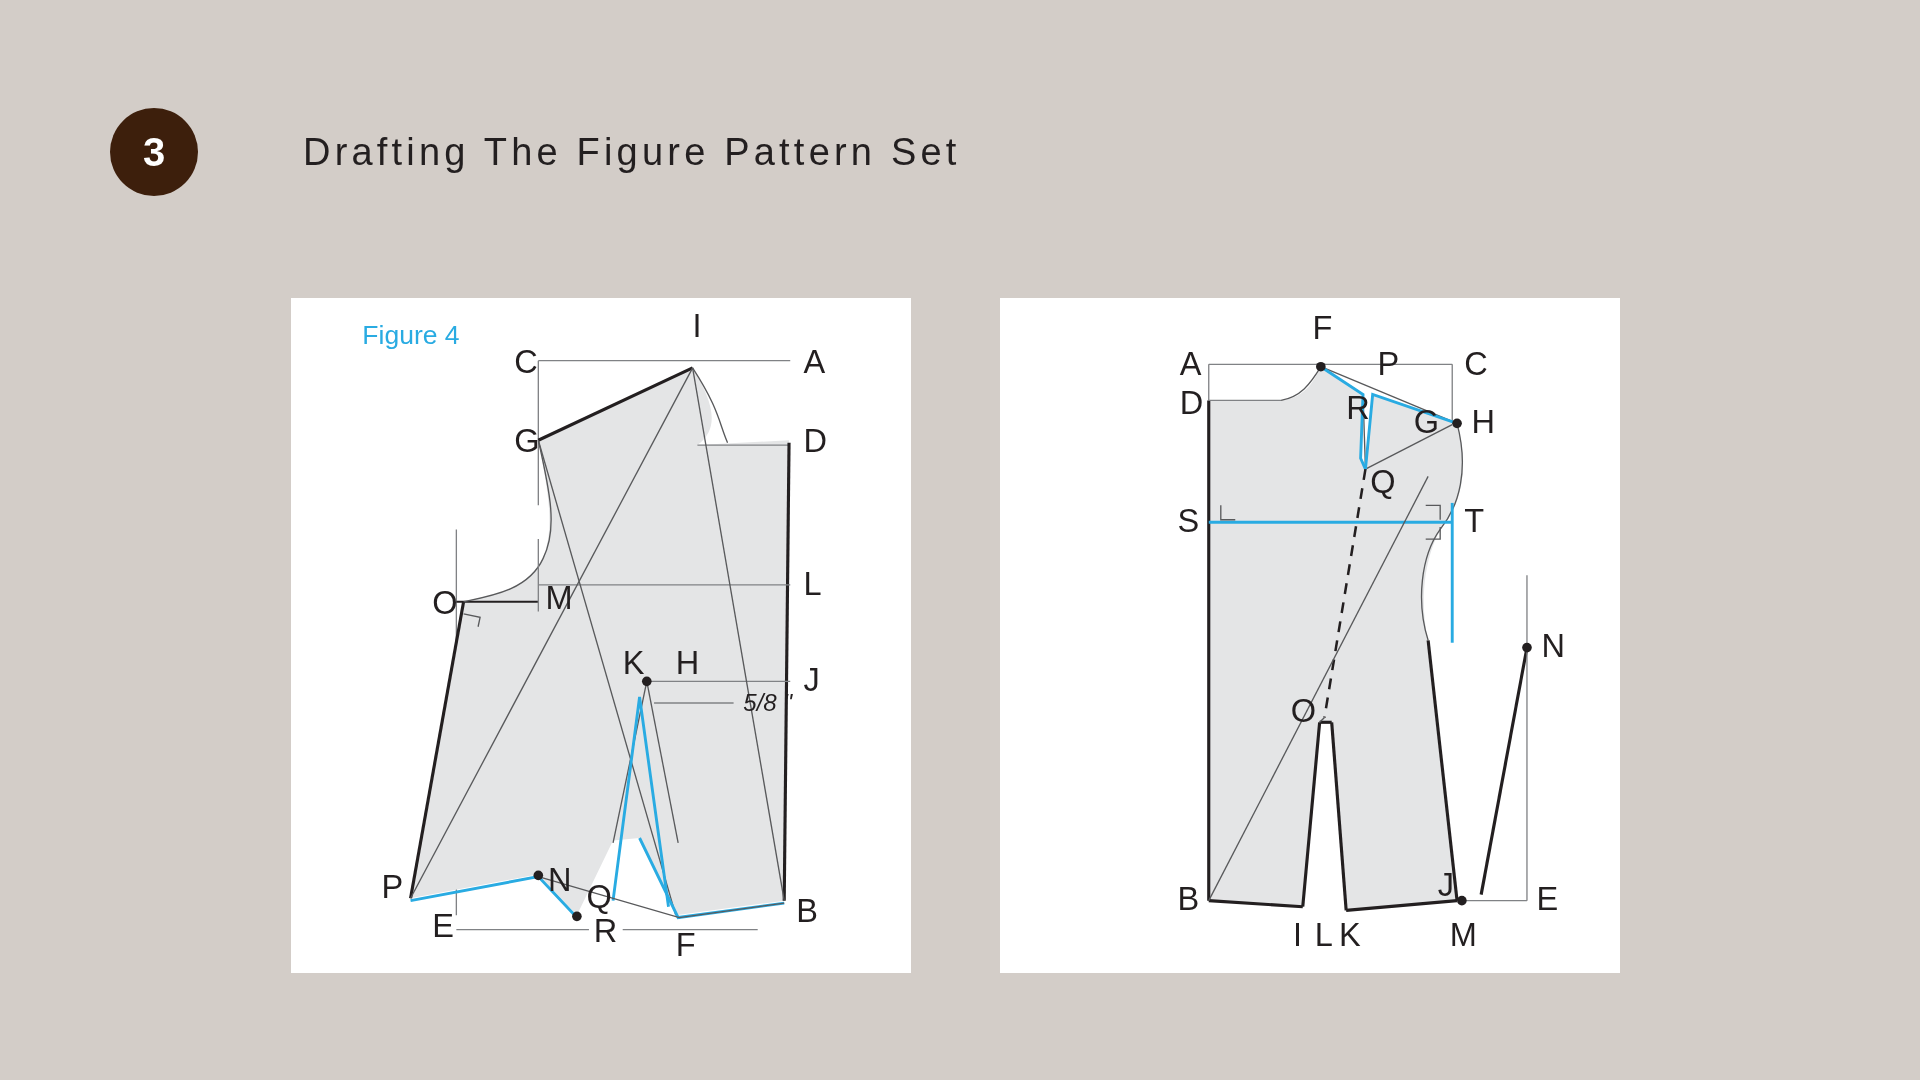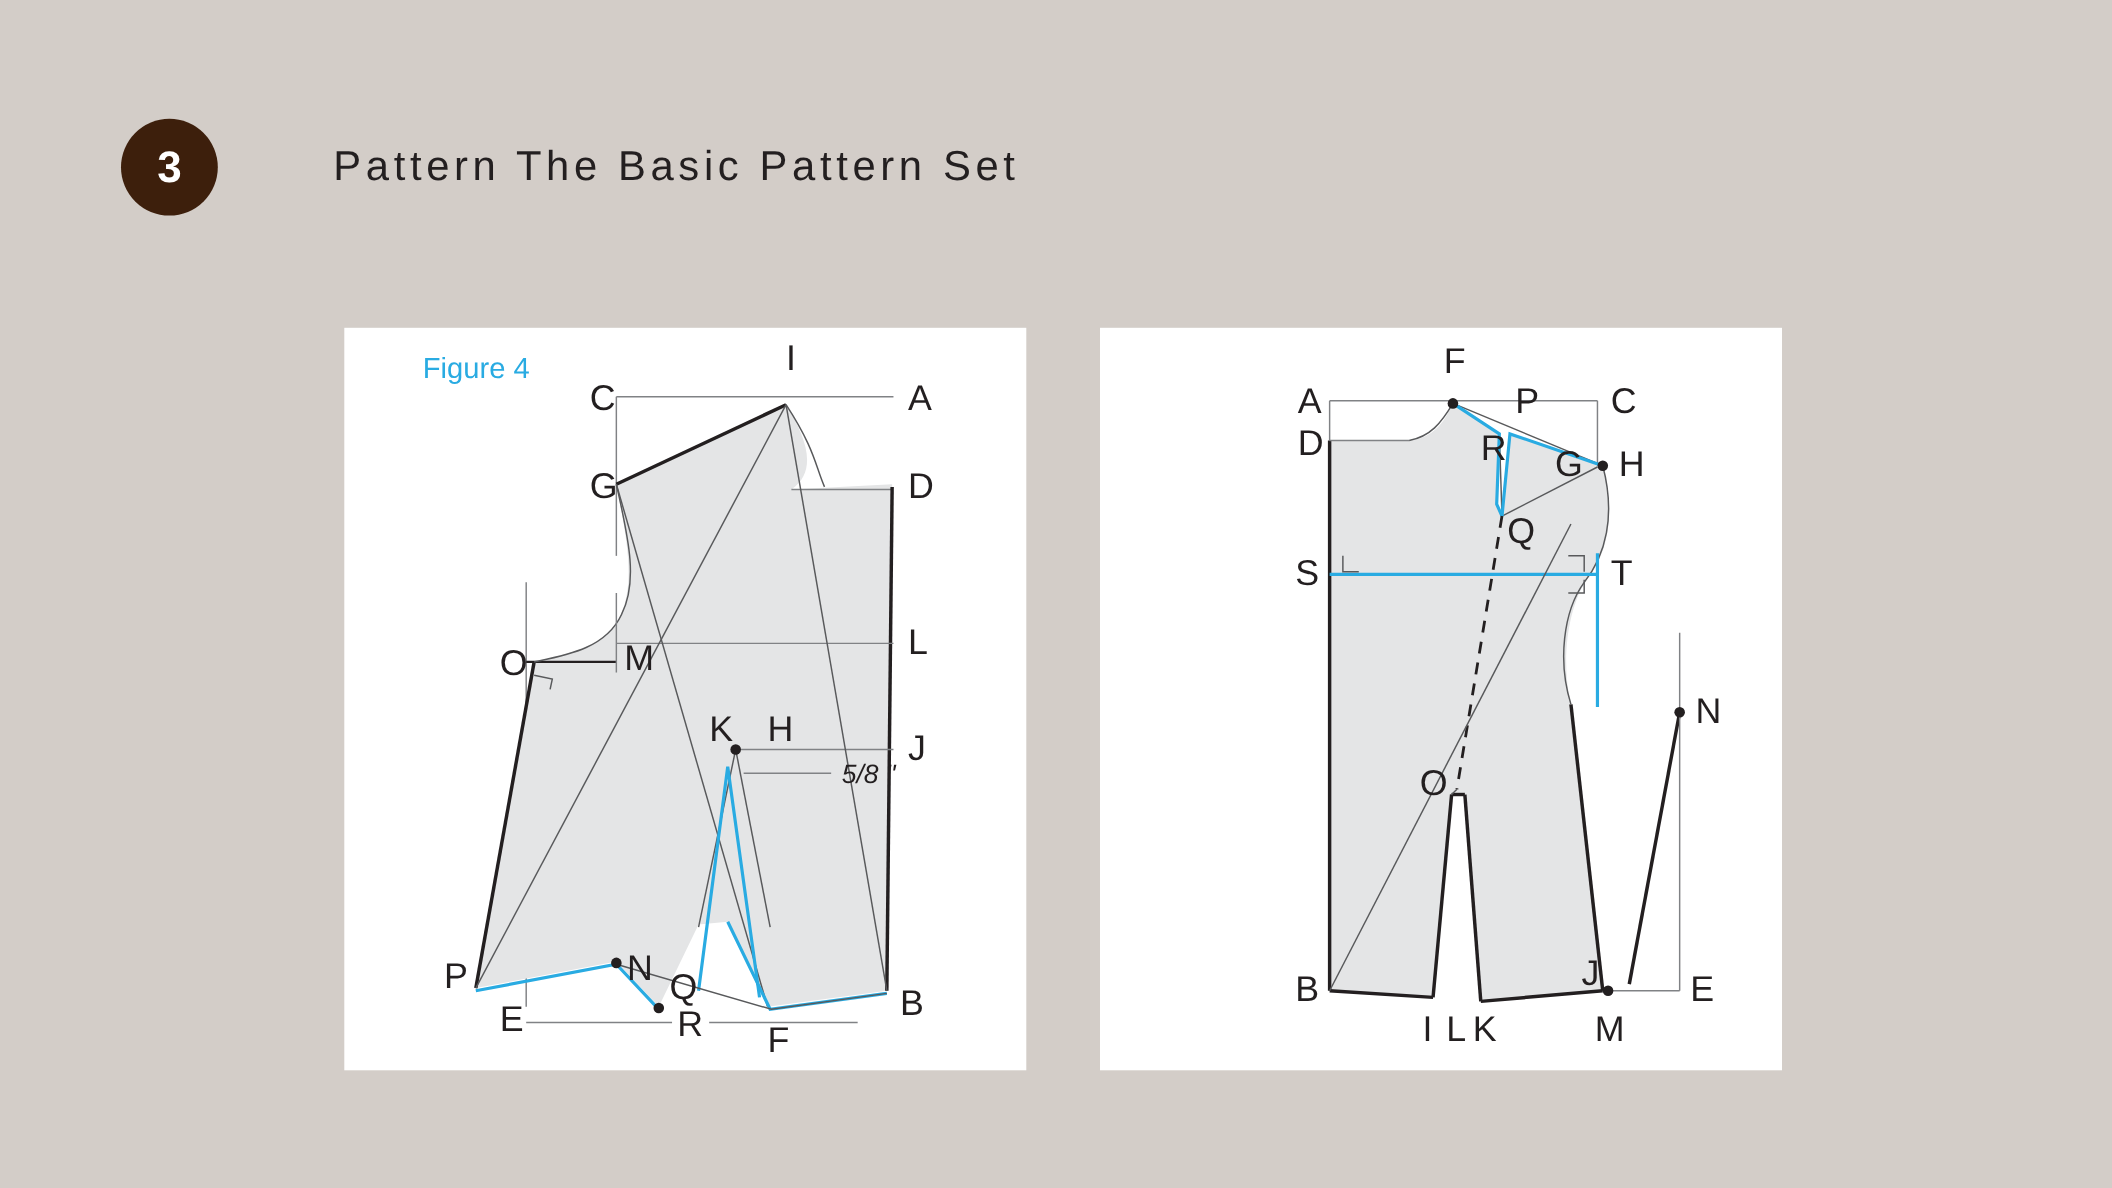--- a/index.html
+++ b/index.html
@@ -51,21 +51,21 @@
     font-weight: 400;
     white-space: nowrap;
   }
 
   
   .card {
     position: absolute;
     background: #ffffff;
   }
   #card-left {
-    left: 313px;
+    left: 291px;
     top: 298px;
     width: 620px;
     height: 675px;
   }
   #card-right {
     left: 1000px;
     top: 298px;
     width: 620px;
     height: 675px;
   }
@@ -100,21 +100,21 @@
   .ln-dash { stroke: #231f20; stroke-width: 2.1; fill: none; stroke-dasharray: 9 7; }
   .dot { fill: #231f20; }
 </style>
 </head>
 <body>
 
 <div class="page">
 
   <div class="header">
     <div class="step-badge">3</div>
-    <div class="page-title">Pattern The Basic Pattern Set</div>
+    <div class="page-title">Drafting The Figure Pattern Set</div>
   </div>
 
   <div class="card" id="card-left">
     <svg viewBox="0 0 440 560" preserveAspectRatio="xMidYMid meet">
 
       <text class="figure-caption" x="22" y="38">Figure 4</text>
 
       <g>
         <path class="ln-thin2" d="M168 52 L377 52"></path>
         <path class="ln-thin2" d="M168 52 L168 172"></path>

